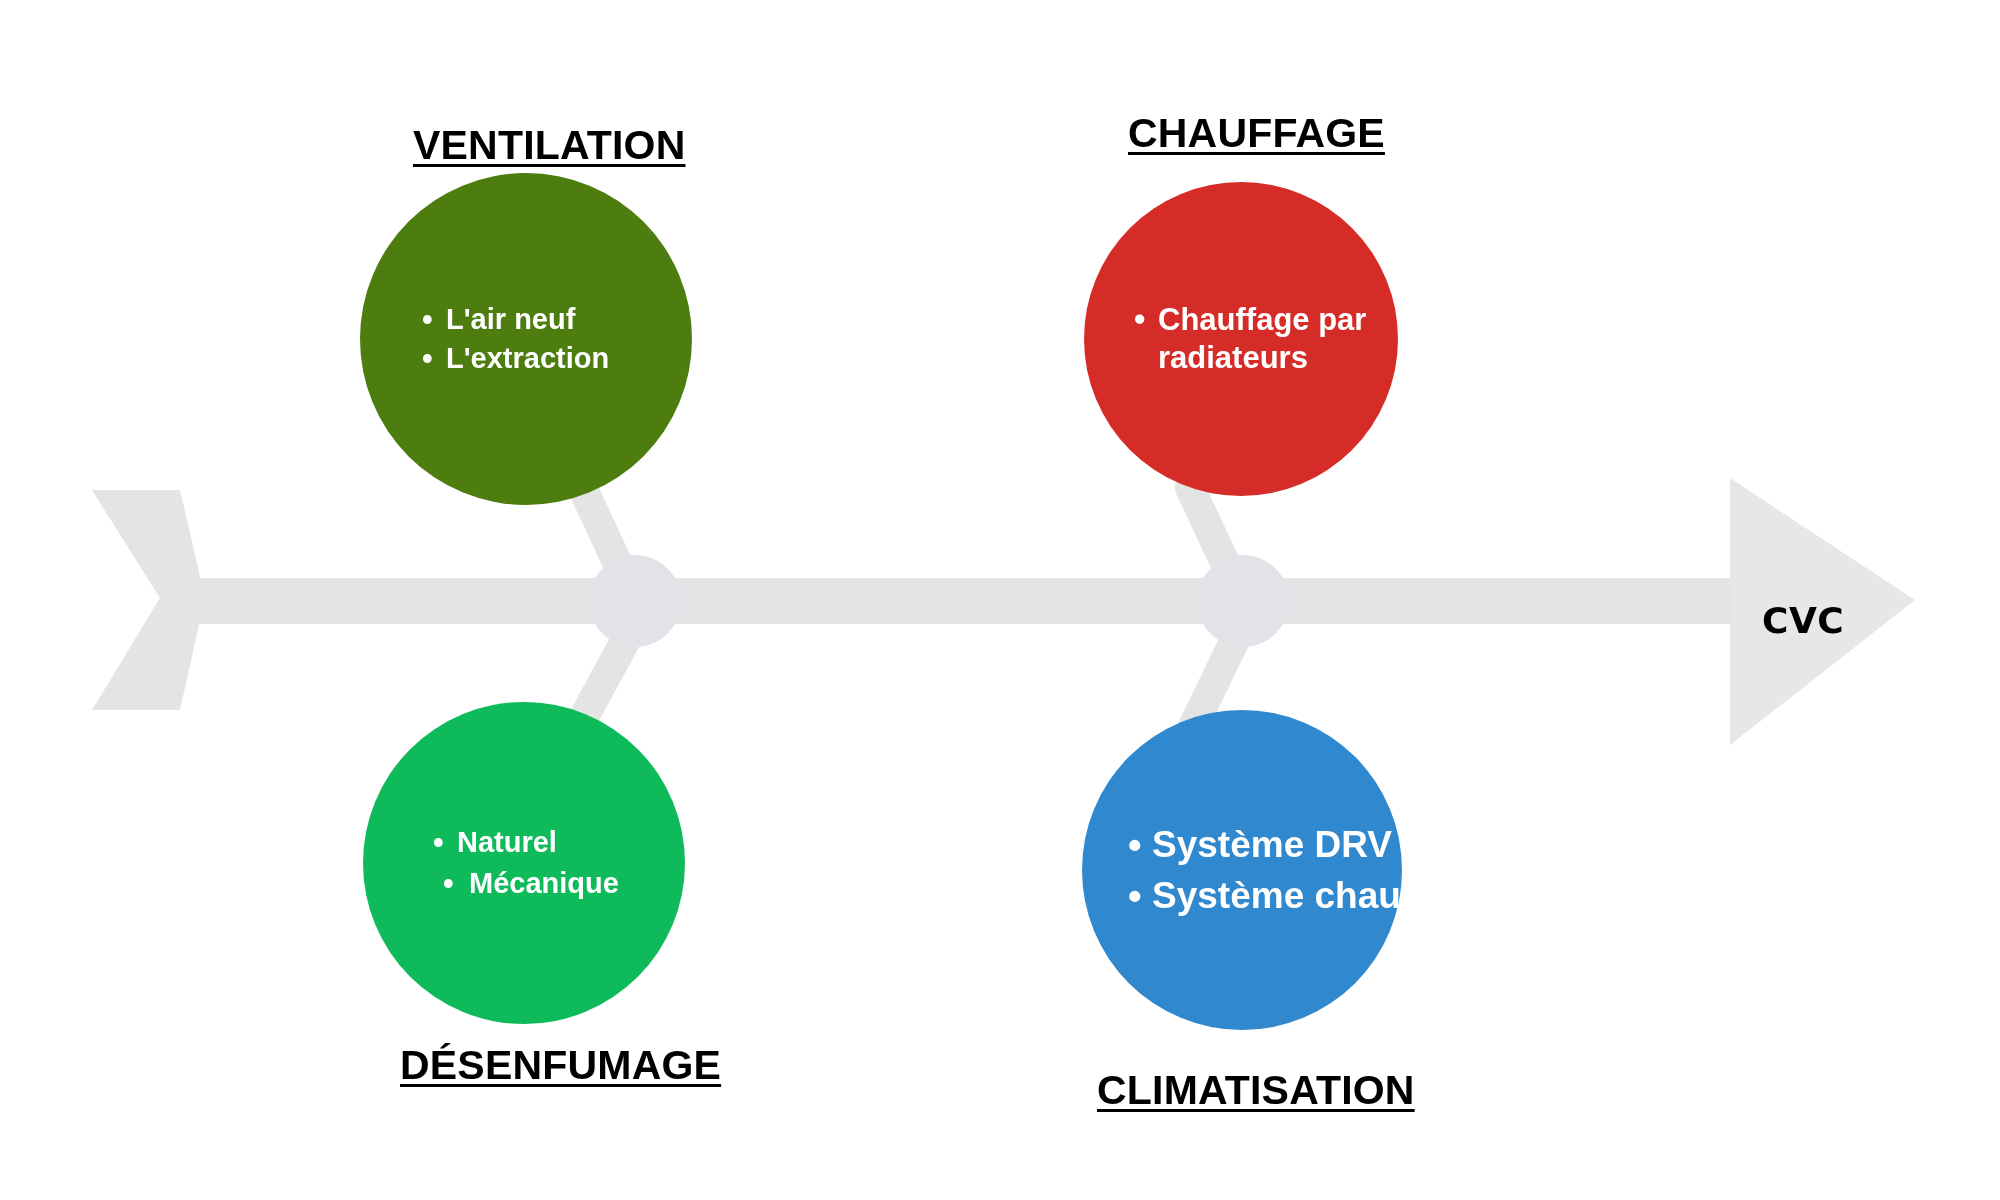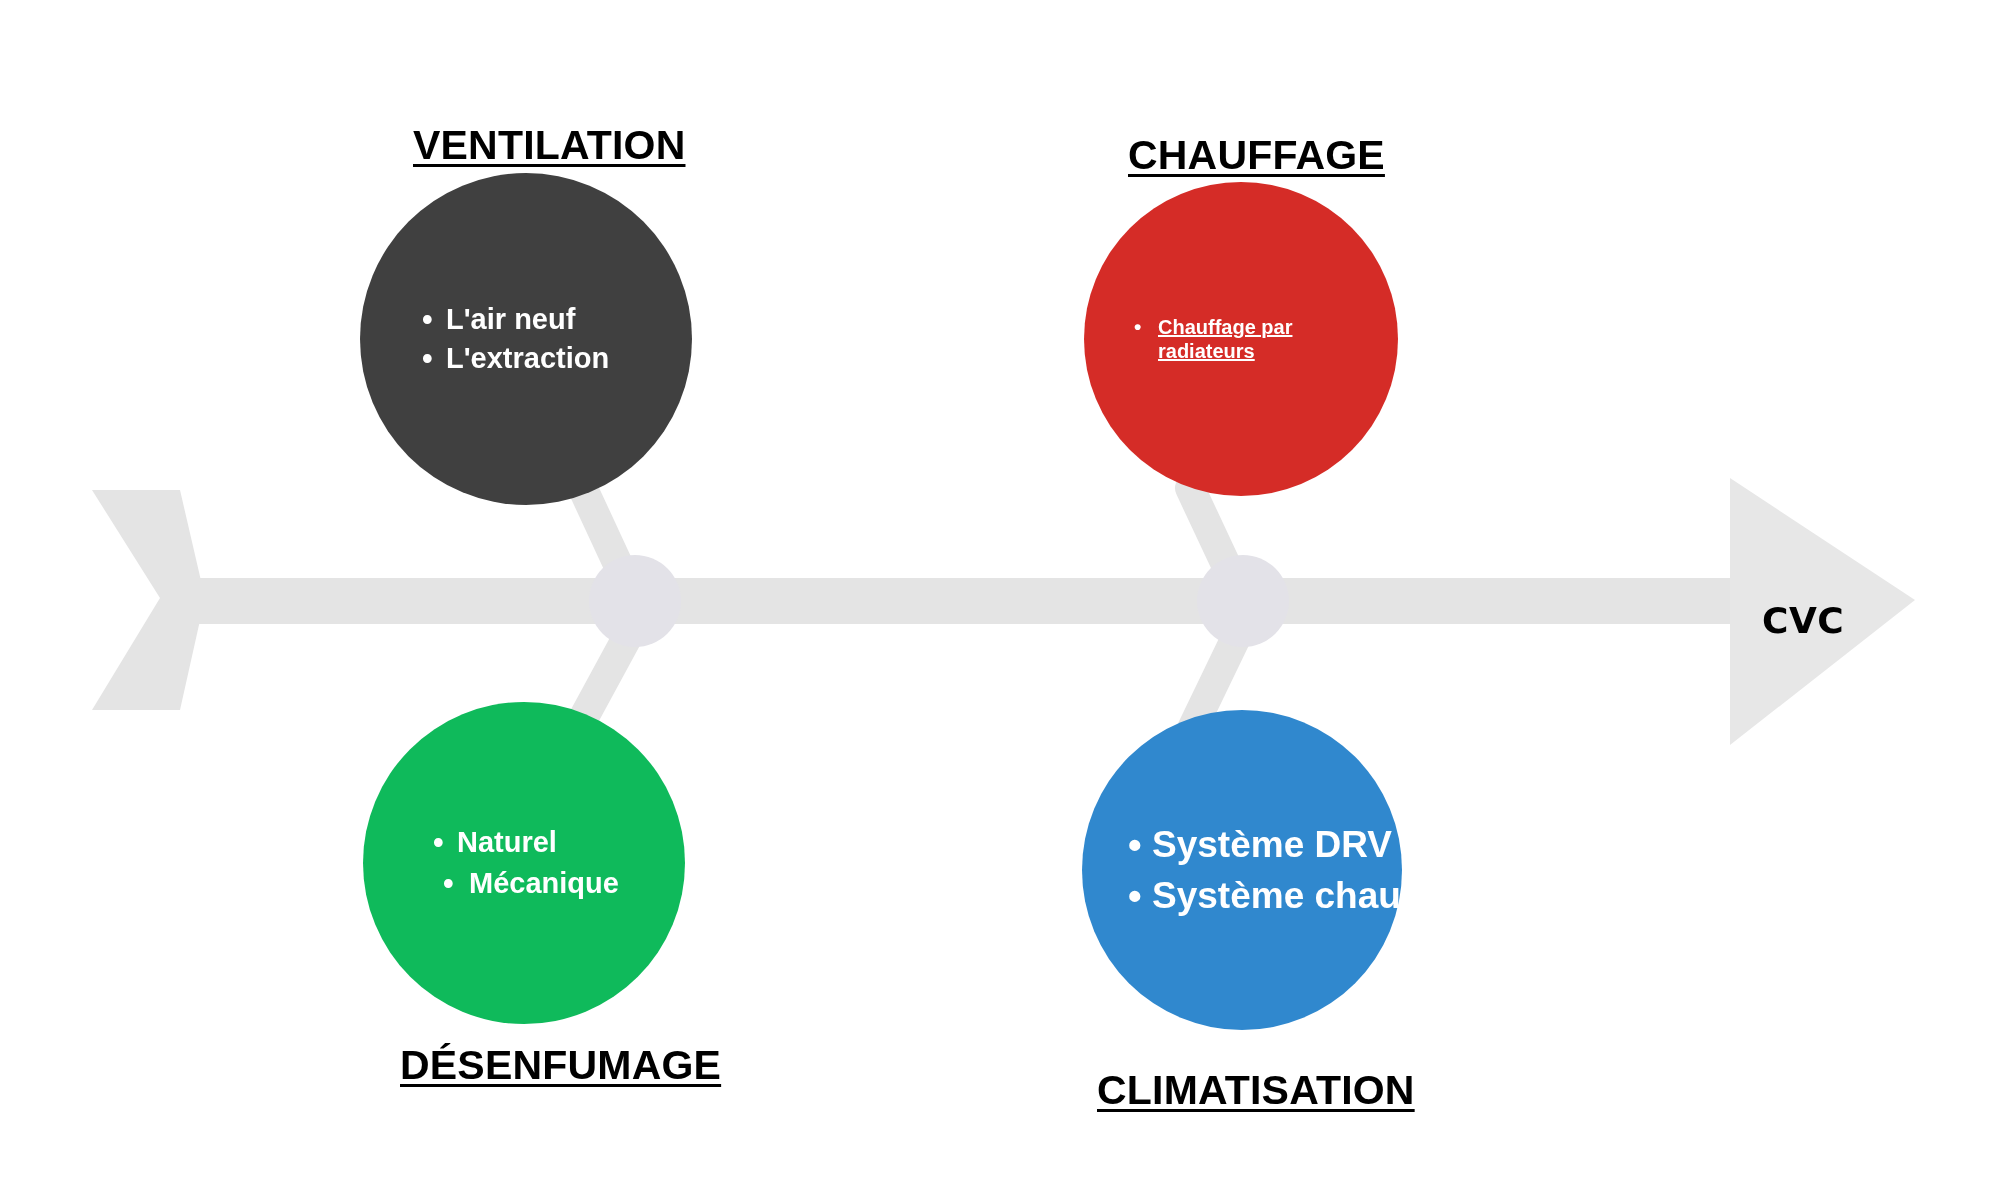--- a/index.html
+++ b/index.html
@@ -65,31 +65,31 @@
     line-height: inherit;
   }
 
   .bubble-list li.wrapped {
     white-space: normal;
   }
 
   
   #bubble-ventilation {
     left: 360px; top: 173px; width: 332px; height: 332px;
-    background: #404040;
+    background: #4d7c0f;
     padding-left: 58px;
   }
   #bubble-ventilation .bubble-list { font-size: 29px; }
 
   #bubble-chauffage {
     left: 1084px; top: 182px; width: 314px; height: 314px;
     background: #D52C27;
     padding-left: 46px;
   }
-  #bubble-chauffage .bubble-list { font-size: 20px; line-height: 1.22; text-decoration: underline; }
+  #bubble-chauffage .bubble-list { font-size: 31px; line-height: 1.22; }
   #bubble-chauffage .bubble-list li { width: 216px; white-space: normal; }
 
   #bubble-desenfumage {
     left: 363px; top: 702px; width: 322px; height: 322px;
     background: #0FBA5B;
     padding-left: 66px;
   }
   #bubble-desenfumage .bubble-list { font-size: 29px; line-height: 1.35; }
   #bubble-desenfumage .bubble-list li.indent { padding-left: 40px; }
   #bubble-desenfumage .bubble-list li.indent::before { left: 14px; }
@@ -107,21 +107,21 @@
     color: #000000;
     font-weight: bold;
     font-size: 41px;
     letter-spacing: 0.2px;
     text-decoration: underline;
     text-underline-offset: 5px;
     text-decoration-thickness: 3px;
     white-space: nowrap;
   }
   #heading-ventilation   { left: 413px;  top: 122px; }
-  #heading-chauffage     { left: 1128px; top: 132px; }
+  #heading-chauffage     { left: 1128px; top: 110px; }
   #heading-desenfumage   { left: 400px;  top: 1042px; }
   #heading-climatisation { left: 1097px; top: 1027px; margin-top: 40px; }
 
   
   #effect-label {
     position: absolute;
     left: 1762px;
     top: 600px;
     color: #000000;
     font-family: "DejaVu Sans", sans-serif;

